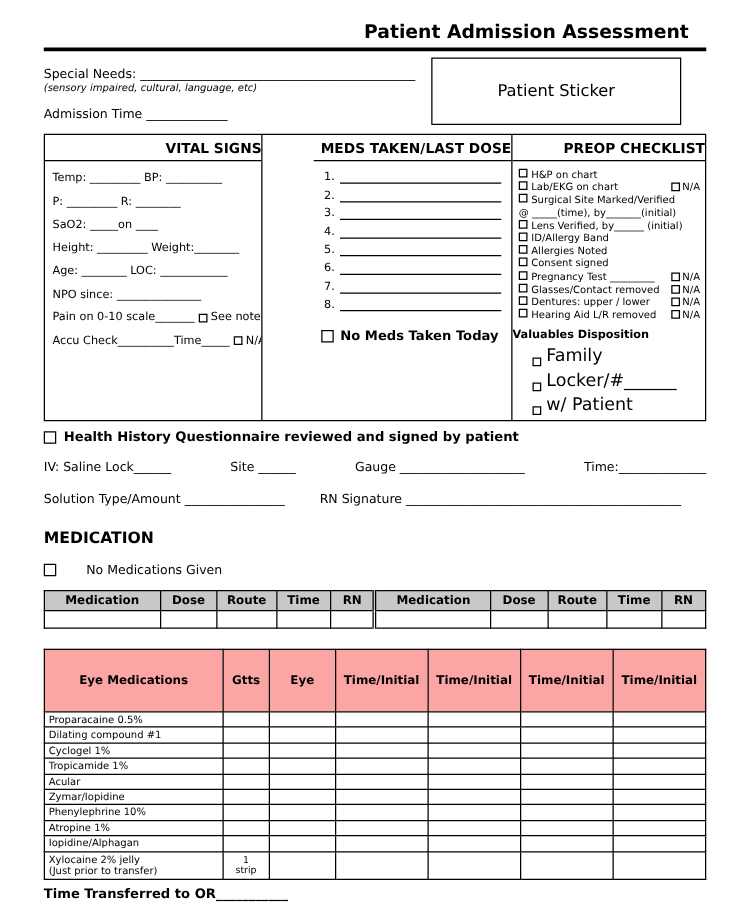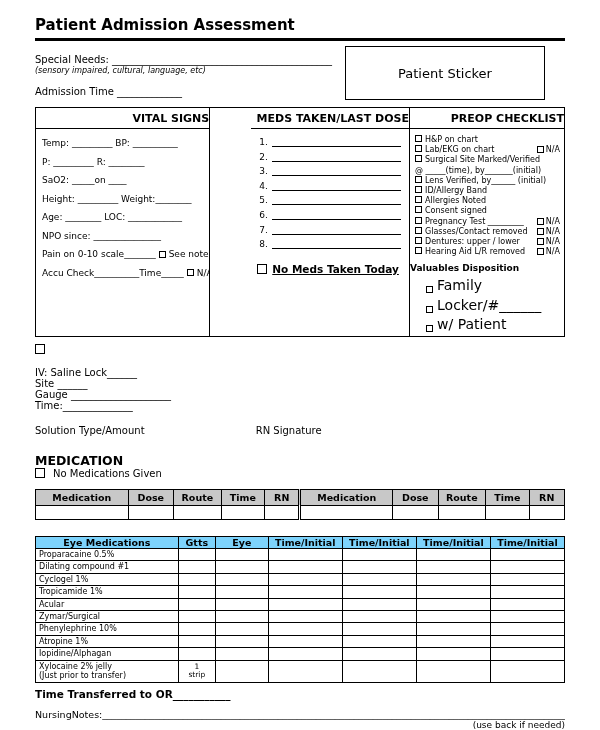--- a/index.html
+++ b/index.html
@@ -1,77 +1,77 @@
 <!DOCTYPE html>
 <html><head>
 <meta charset="utf-8">
 <style>
   * { margin:0; padding:0; box-sizing:border-box; }
   html, body { width:600px; height:730px; }
   body { font-family:"DejaVu Sans","Liberation Sans",sans-serif; background:#fff; color:#000; position:relative; overflow:hidden; }
   .page { padding:14px 35px 0; }
-  .form-title { text-align:left; font-weight:bold; font-size:15px; padding:2px 14px 4px 0; border-bottom:3px solid #000; }
+  .form-title { text-align:right; font-weight:bold; font-size:15px; padding:2px 14px 4px 0; border-bottom:3px solid #000; }
   .sticker { position:absolute; top:46px; right:55px; width:200px; height:54px; border:1px solid #000; display:flex; align-items:center; justify-content:center; font-size:13px; background:#fff; }
   .special-row { margin-top:13px; font-size:10px; white-space:nowrap; }
   .hint { font-size:8px; font-style:italic; margin-top:1px; }
   .admission-row { margin-top:11px; font-size:10px; white-space:nowrap; }
 
   .main-table { margin-top:10px; display:flex; border:1px solid #000; }
   .col { border-right:1px solid #000; display:flex; flex-direction:column; }
   .col:last-child { border-right:none; }
   .vital-col { width:33%; } .meds-col { width:34%;margin-left:41px; } .preop-col { width:33%; }
   .col-header { font-weight:bold; font-size:11px; text-align:right; padding:4px 0 3px; border-bottom:1px solid #000; }
 
   .vital-body { padding:9px 3px 4px 6px; font-size:9px; overflow:hidden; }
   .vital-row { margin-bottom:8.5px; white-space:nowrap; display:flex; align-items:center; gap:3px; }
 
   .meds-body { padding:8px 8px 0; font-size:9px; }
   .med-line { display:flex; align-items:flex-end; height:10px; margin-bottom:4.6px; }
   .med-num { width:13px; }
   .med-rule { flex:1; border-bottom:1px solid #000; height:10px; }
-  .no-meds { display:flex; align-items:center; gap:5px; font-weight:bold; font-size:10.5px; margin:9px 0 0 6px;text-decoration:underline; }
+  .no-meds { display:flex; align-items:center; gap:5px; font-weight:bold; font-size:10.5px; margin:9px 0 0 6px; }
 
   .preop-body { padding:6px 4px 0 5px; font-size:8px; overflow:hidden; }
   .preop-item { display:flex; align-items:flex-start; margin-bottom:1.2px; white-space:nowrap; }
   .preop-item .cb { margin-right:3px; }
   .na-wrap { margin-left:auto; display:flex; align-items:center; padding-left:3px; }
   .na-wrap .cb { margin-right:0; }
   .na-label { margin-left:2px; }
   .valuables-title { text-align:left; font-weight:bold; font-size:9px; margin:6px 0 4px; }
   .valuables-item { display:flex; align-items:flex-end; gap:4px; margin:0 0 3.5px 16px; font-size:14px; }
 
   .cb { display:inline-block; flex:none; border:1px solid #000; background:#fff; }
   .cb-6 { width:7px; height:7px; }
   .cb-9 { width:10px; height:10px; }
 
   .health-row { display:flex; align-items:center; gap:6px; font-weight:bold; font-size:10.5px; margin-top:7px; }
-  .iv-row { display:flex; justify-content:space-between; font-size:10px; margin-top:13px; white-space:nowrap;flex-direction:column; }
+  .iv-row { display:flex; justify-content:space-between; font-size:10px; margin-top:13px; white-space:nowrap; }
   .solution-row { display:flex; gap:28px; font-size:10px; margin-top:14px; white-space:nowrap; overflow:hidden; }
   .medication-title { font-weight:bold; font-size:12.5px; margin-top:17px; }
-  .no-medications { display:flex; align-items:center; gap:8px; font-size:10px; }
+  .no-medications { display:flex; align-items:center; gap:24px; font-size:10px; margin-top:14px; }
 
   table { border-collapse:collapse; width:100%; }
   th, td { border:1px solid #000; }
   .med-table { margin-top:10px; font-size:9px; table-layout:fixed; }
   .med-table th { background:#c8c8c8; font-size:9.5px; padding:2px 0; }
   .med-table td { height:14px; }
   .med-table th:nth-child(1), .med-table td:nth-child(1),
   .med-table th:nth-child(6), .med-table td:nth-child(6) { width:17.5%; }
   .med-table th:nth-child(2), .med-table td:nth-child(2),
   .med-table th:nth-child(7), .med-table td:nth-child(7) { width:8.6%; }
   .med-table th:nth-child(3), .med-table td:nth-child(3),
   .med-table th:nth-child(8), .med-table td:nth-child(8) { width:9%; }
   .med-table th:nth-child(4), .med-table td:nth-child(4),
   .med-table th:nth-child(9), .med-table td:nth-child(9) { width:8.2%; }
   .med-table th:nth-child(5), .med-table td:nth-child(5),
   .med-table th:nth-child(10), .med-table td:nth-child(10) { width:6.7%; }
   .med-table th:nth-child(6), .med-table td:nth-child(6) { border-left:3px double #000; }
 
   .eye-table { margin-top:16px; font-size:8px; table-layout:fixed; }
-  .eye-table th { background:#7dd3fc; font-size:9.5px; padding:0 0; }
+  .eye-table th { background:#fca5a5; font-size:9.5px; padding:19px 0; }
   .eye-table td { height:12px; padding:1px 3px; }
   .eye-table th:nth-child(1) { width:27%; }
   .eye-table th:nth-child(2) { width:7%; }
   .eye-table th:nth-child(3) { width:10%; }
   .eye-name { white-space:pre-line; line-height:1.18; }
   .eye-gtts { white-space:pre-line; text-align:center; line-height:1.1; font-size:7.5px; }
 
   .time-transferred { font-weight:bold; font-size:10.5px; margin-top:5px; }
   .nursing { margin-top:9px; font-size:9.5px; }
   .nursing-line { display:flex; white-space:nowrap; }
@@ -263,20 +263,21 @@
             <span class="cb cb-6"></span>
             <span>w/ Patient</span>
           </div>
         </div>
     </div>
 
   </div>
 
   <div class="health-row">
     <span class="cb cb-9"></span>
+    <span>Health History Questionnaire reviewed and signed by patient</span>
   </div>
 
   <div class="iv-row">
     <span>IV: Saline Lock______</span>
     <span>Site ______</span>
     <span>Gauge ____________________</span>
     <span>Time:______________</span>
   </div>
 
   <div class="solution-row">
@@ -374,21 +375,21 @@
         <tr>
           <td class="eye-name">Acular</td>
           <td class="eye-gtts"></td>
           <td></td>
           <td></td>
           <td></td>
           <td></td>
           <td></td>
         </tr>
         <tr>
-          <td class="eye-name">Zymar/Surgical</td>
+          <td class="eye-name">Zymar/Iopidine</td>
           <td class="eye-gtts"></td>
           <td></td>
           <td></td>
           <td></td>
           <td></td>
           <td></td>
         </tr>
         <tr>
           <td class="eye-name">Phenylephrine 10%</td>
           <td class="eye-gtts"></td>

